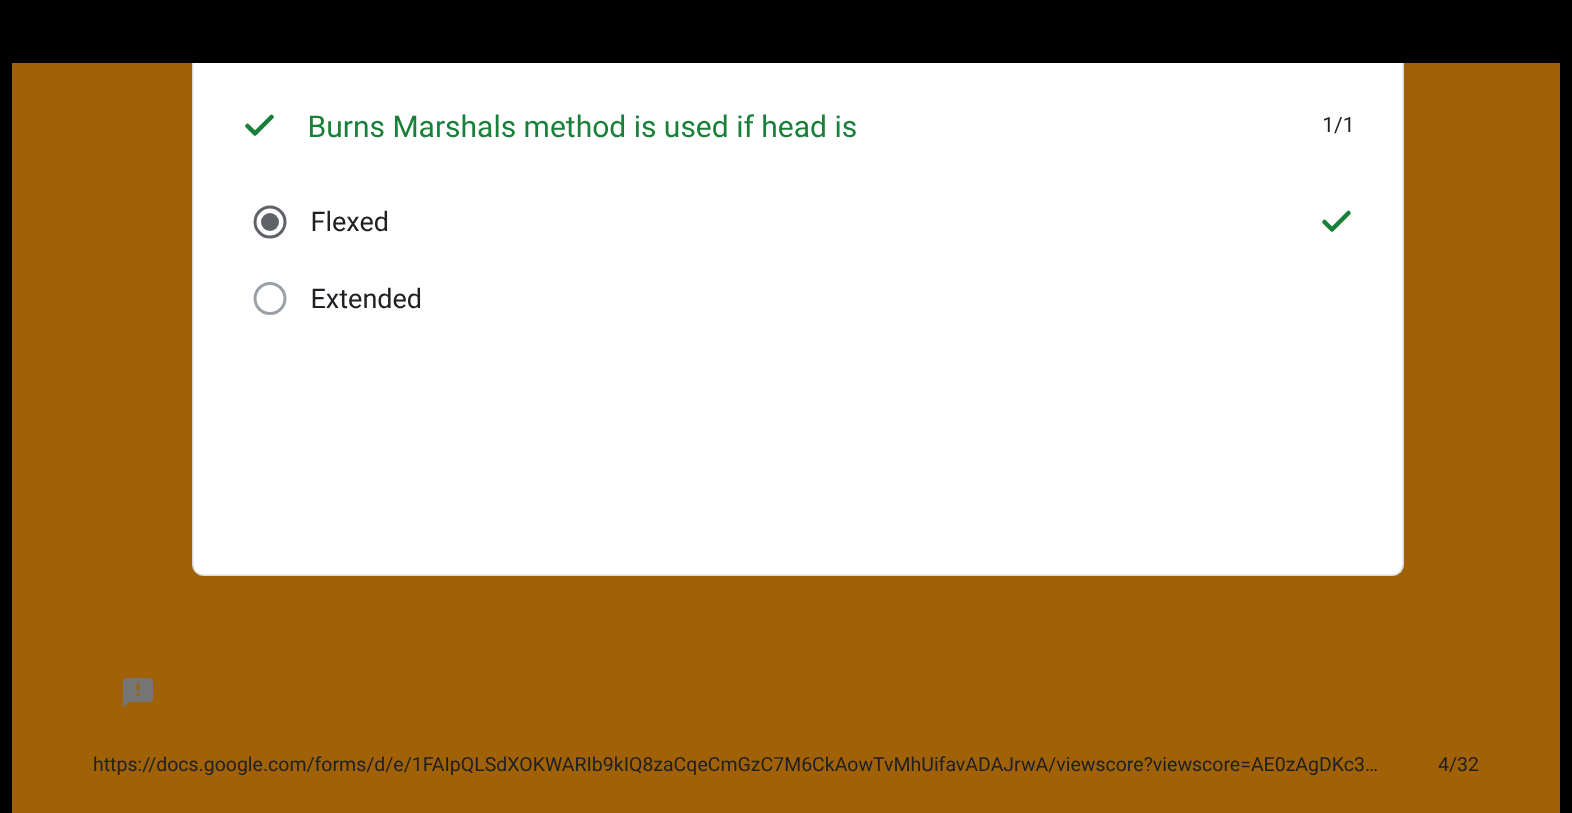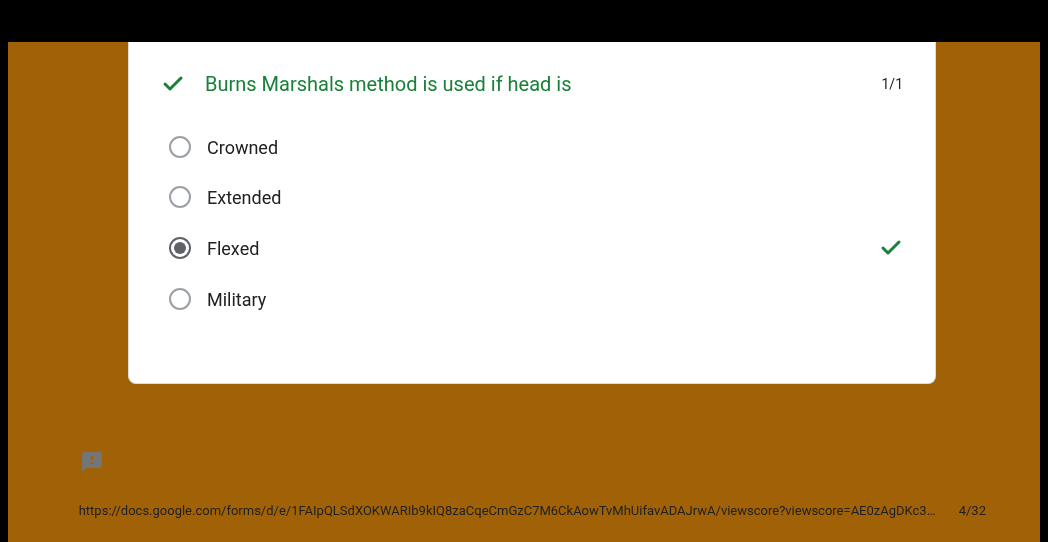--- a/index.html
+++ b/index.html
@@ -114,21 +114,21 @@
       bottom: 68px;
       width: 24px;
       height: 24px;
     }
     .footer {
       position: absolute;
       left: 54px;
       right: 54px;
       bottom: 24px;
       display: flex;
-      justify-content: flex-end;
+      justify-content: space-between;
       align-items: baseline;
       font-size: 13px;
       color: #202124;
     }
     .url {
       white-space: nowrap;
       overflow: hidden;
       text-overflow: ellipsis;
       max-width: 860px;
     }
@@ -149,50 +149,38 @@
         <svg class="check-icon-header" viewBox="0 0 24 24">
           <path fill="none" stroke="#188038" stroke-width="3" stroke-linecap="round" stroke-linejoin="round" d="M4 12 L9 17 L20 6"></path>
         </svg>
         <div class="question-text">Burns Marshals method is used if head is</div>
       </div>
       <div class="score">1/1</div>
     </div>
 
     <div class="options">
 
-      <div class="option-row">
-        <div class="option-left">
-          <span class="radio"></span>
-          <span class="option-label">Crowned</span>
-        </div>
-      </div>
-
-      <div class="option-row">
-        <div class="option-left">
-          <span class="radio"></span>
-          <span class="option-label">Extended</span>
-        </div>
-      </div>
 
       <div class="option-row">
         <div class="option-left">
           <span class="radio selected"></span>
           <span class="option-label">Flexed</span>
         </div>
         <svg class="check-icon-row" viewBox="0 0 24 24">
           <path fill="none" stroke="#188038" stroke-width="3" stroke-linecap="round" stroke-linejoin="round" d="M4 12 L9 17 L20 6"></path>
         </svg>
       </div>
 
       <div class="option-row">
         <div class="option-left">
           <span class="radio"></span>
-          <span class="option-label">Military</span>
+          <span class="option-label">Extended</span>
         </div>
       </div>
+
 
     </div>
   </div>
 
   <svg class="feedback-btn" viewBox="0 0 24 24">
     <path fill="#757575" d="M20 2H4c-1.1 0-2 .9-2 2v18l4-4h14c1.1 0 2-.9 2-2V4c0-1.1-.9-2-2-2zm-7 12h-2v-2h2v2zm0-4h-2V6h2v4z"></path>
   </svg>
 
   <div class="footer">
     <div class="url">https://docs.google.com/forms/d/e/1FAIpQLSdXOKWARIb9kIQ8zaCqeCmGzC7M6CkAowTvMhUifavADAJrwA/viewscore?viewscore=AE0zAgDKc3z…</div>

